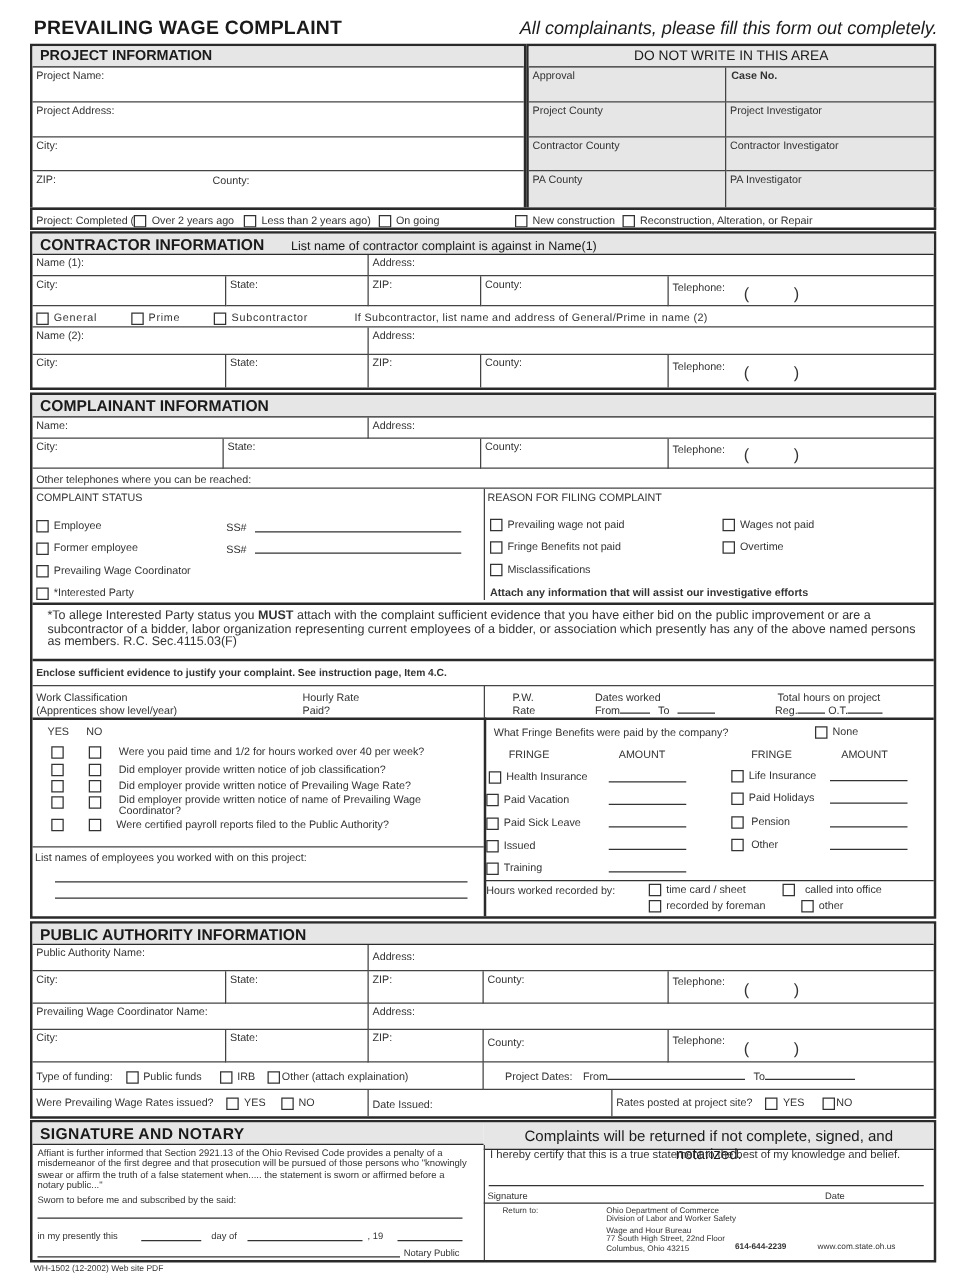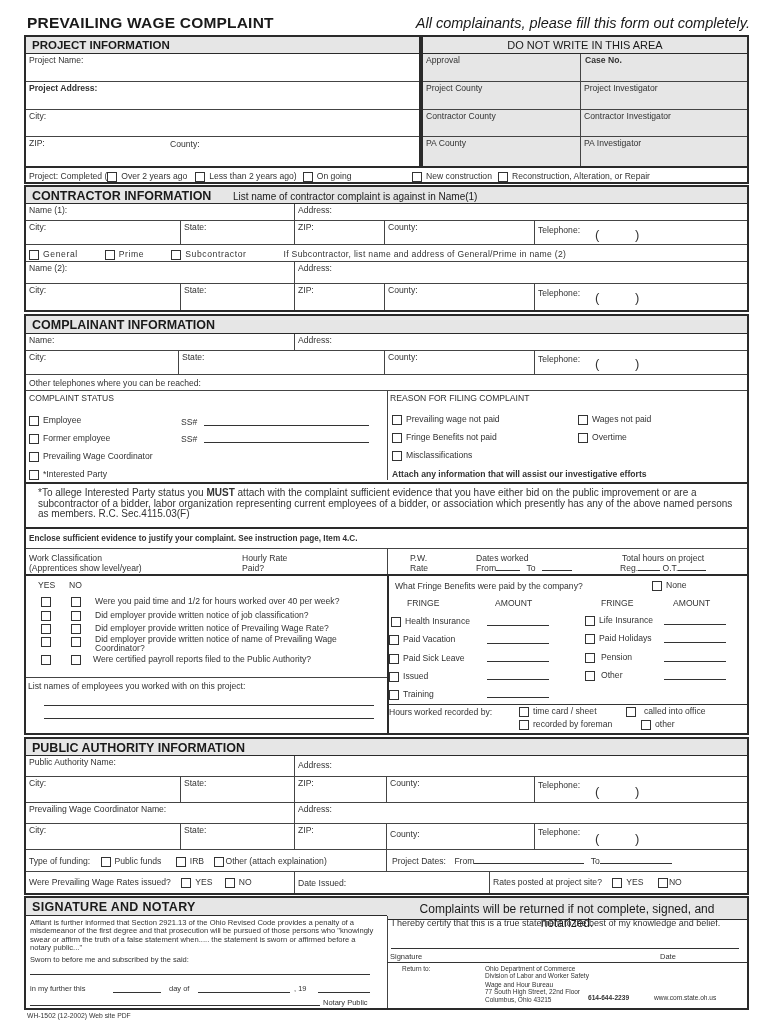--- a/index.html
+++ b/index.html
@@ -29,21 +29,21 @@
 </style>
 </head>
 <body>
 
 <div class="abs title">PREVAILING WAGE COMPLAINT</div>
 <div class="abs subtitle">All complainants, please fill this form out completely.</div>
 
 <div class="box" style="left:24px; top:35px; width:397px; height:133px;">
   <div class="hdr" style="left:0; top:0; width:100%; height:17px; padding-top:2px;">PROJECT INFORMATION</div>
   <div class="cell nob" style="left:0; top:17px; width:100%; height:28px;"><span>Project Name:</span></div>
-  <div class="cell nob" style="left:0; top:45px; width:100%; height:28px;font-weight:bold;"><span>Project Address:</span></div>
+  <div class="cell nob" style="left:0; top:45px; width:100%; height:28px;"><span>Project Address:</span></div>
   <div class="cell nob" style="left:0; top:73px; width:100%; height:27px;"><span>City:</span></div>
   <div class="cell nob" style="left:0; top:100px; width:100%; height:30px; border-bottom:none;">
     <span>ZIP:</span>
     <span style="position:absolute; left:144px; top:2px;">County:</span>
   </div>
 </div>
 
 <div class="box gray" style="left:421px; top:35px; width:328px; height:133px;">
   <div class="hdr" style="left:0; top:0; width:100%; height:17px; font-weight:normal; text-align:center; font-size:11px; padding-top:2px;">DO NOT WRITE IN THIS AREA</div>
   <div class="cell" style="left:0; top:17px; width:158px; height:28px;">Approval</div>
@@ -244,21 +244,21 @@
     <span class="paren" style="position:absolute; left:100px; top:7px;">)</span>
   </div>
 
   <div class="cell" style="left:0; top:111px; width:361px; height:22px; padding-top:6px;">
     <span style="margin-right:8px;">Type of funding:</span>
     <span class="cb"></span><span style="margin-right:12px;">Public funds</span>
     <span class="cb"></span><span style="margin-right:8px;">IRB</span>
     <span class="cb" style="margin-right:1px;"></span><span>Other (attach explaination)</span>
   </div>
   <div class="cell nob" style="left:361px; top:111px; width:360px; height:22px; padding-top:6px;">
-    <span style="margin-left:2px;">Project Dates:</span>
+    <span style="margin-left:14px;">Project Dates:</span>
     <span style="margin-left:6px;">From</span><span style="display:inline-block; width:110px; border-bottom:1px solid #333;"></span>
     <span style="margin-left:4px;">To</span><span style="display:inline-block; width:72px; border-bottom:1px solid #333;"></span>
   </div>
 
   <div class="cell" style="left:0; top:133px; width:269px; height:21px; padding-top:5px; border-bottom:none;">
     <span style="margin-right:8px;">Were Prevailing Wage Rates issued?</span>
     <span class="cb"></span><span style="margin-right:10px;">YES</span>
     <span class="cb"></span><span>NO</span>
   </div>
   <div class="cell" style="left:269px; top:133px; width:195px; height:21px; padding-top:6px; border-bottom:none;"><span>Date Issued:</span></div>
@@ -270,21 +270,21 @@
 </div>
 
 <div class="box" style="left:24px; top:896px; width:725px; height:114px;">
   <div class="hdr" style="left:0; top:0; width:361px; height:18px; font-size:12.5px; padding-top:2px; letter-spacing:0.3px;">SIGNATURE AND NOTARY</div>
   <div class="hdr" style="left:361px; top:0; width:360px; height:22px; font-weight:normal; font-size:12px; text-align:center; padding-top:4px;">Complaints will be returned if not complete, signed, and notarized.</div>
   <div class="vline" style="left:361px; top:18px; height:92px;"></div>
 
   <div class="abs" style="left:4px; top:21px; width:345px; font-size:7.6px; line-height:8.4px; color:#333;">Affiant is further informed that Section 2921.13 of the Ohio Revised Code provides a penalty of a misdemeanor of the first degree and that prosecution will be pursued of those persons who "knowingly swear or affirm the truth of a false statement when..... the statement is sworn or affirmed before a notary public..."</div>
   <div class="lbl small" style="left:4px; top:57px;">Sworn to before me and subscribed by the said:</div>
   <div class="line" style="left:4px; top:76px; width:340px;"></div>
-  <div class="lbl small" style="left:4px; top:86px;">in my further this</div>
+  <div class="lbl small" style="left:4px; top:86px;">in my presently this</div>
   <div class="line" style="left:87px; top:94px; width:48px;"></div>
   <div class="lbl small" style="left:143px; top:86px;">day of</div>
   <div class="line" style="left:172px; top:94px; width:92px;"></div>
   <div class="lbl small" style="left:268px; top:86px;">, 19</div>
   <div class="line" style="left:292px; top:94px; width:52px;"></div>
   <div class="line" style="left:4px; top:107px; width:290px;"></div>
   <div class="lbl small" style="left:297px; top:100px;">Notary Public</div>
 
   <div class="abs" style="left:366px; top:21px; width:340px; font-size:9px; line-height:9.5px; color:#333;">I hereby certify that this is a true statement to the best of my knowledge and belief.</div>
   <div class="line" style="left:365px; top:50px; width:348px;"></div>

